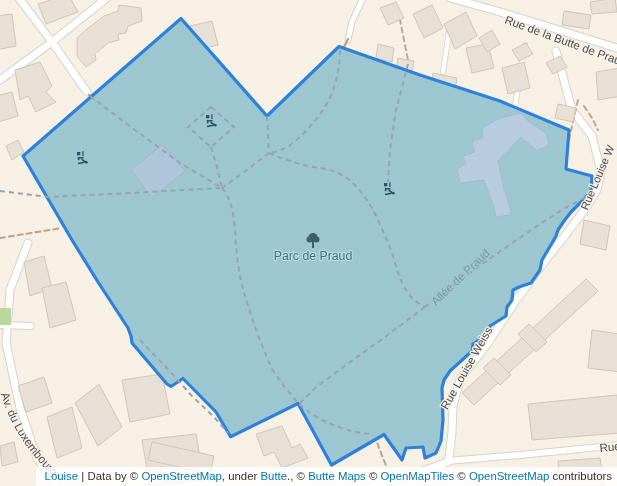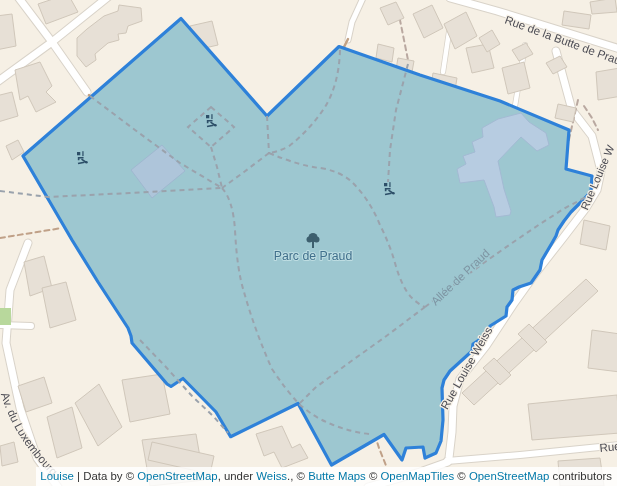--- a/index.html
+++ b/index.html
@@ -236,13 +236,13 @@
 
 <path id="avlux" d="M0,392 Q10,424 28,448 Q42,466 62,486" fill="none" stroke="none"></path>
 <text font-size="11.5" class="lbl"><textPath href="#avlux" startOffset="2">Av. du Luxembourg</textPath></text>
 
 <text x="463" y="280" font-size="11.5" class="lblp" text-anchor="middle" transform="rotate(-43.5 463 280)">Allée de Praud</text>
 
 <text x="600" y="452" font-size="11.5" class="lbl" transform="rotate(-6 600 452)">Rue de</text>
 </g>
 </svg>
 
-<div id="attr"><span class="pad"><a>Louise</a> | Data by © <a>OpenStreetMap</a>, under <a>Weiss</a>., © <a>Butte Maps</a> © <a>OpenMapTiles</a> © <a>OpenStreetMap</a> contributors</span></div>
+<div id="attr"><span class="pad"><a>Louise</a> | Data by © <a>OpenStreetMap</a>, under <a>Butte</a>., © <a>Butte Maps</a> © <a>OpenMapTiles</a> © <a>OpenStreetMap</a> contributors</span></div>
 
 </body></html>

